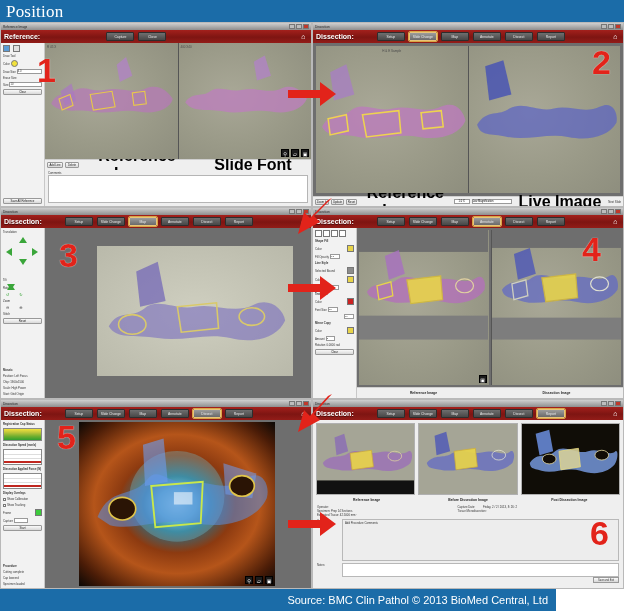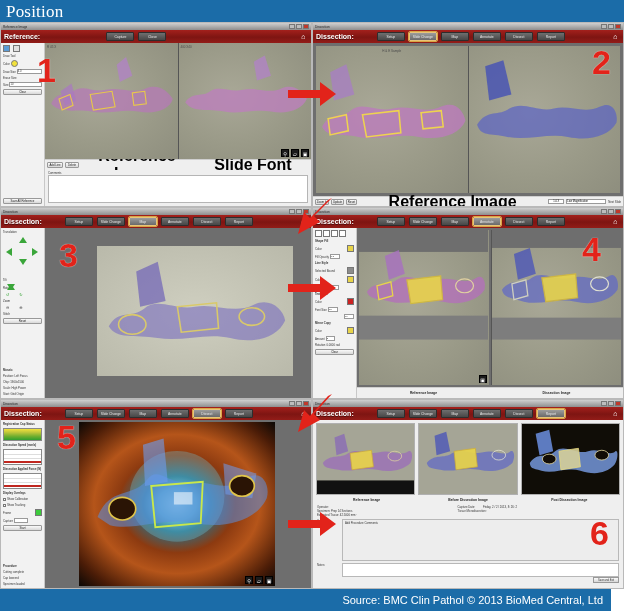--- a/index.html
+++ b/index.html
@@ -166,21 +166,21 @@
   }
   .mini-btn{
     height:6px; width:26px; float:right;
     background:linear-gradient(180deg,#fbfbfb,#d6d6d6);
     border:.5px solid #999; font-size:2.6px;
     display:flex;align-items:center;justify-content:center;
   }
   
   #source-bar{
     position:absolute; left:0; bottom:0;
-    width:611px; height:22px;
+    width:556px; height:22px;
     background:#1b6ca8;
     display:flex; align-items:center; justify-content:flex-end;
     padding-right:8px;
   }
   #source-text{ color:#fff; font-size:11px; }
   .img-icons{ position:absolute; right:2px; bottom:2px; display:flex; gap:2px;}
   .img-icons span{
     width:8px;height:8px;background:#1c1c1c;border:.5px solid #000;
     color:#fff;font-size:5px;line-height:8px;text-align:center;
   }
@@ -318,20 +318,21 @@
           </svg>
         </div>
       </div>
       <div style="height:10px;display:flex;align-items:center;gap:2px;padding:0 2px;background:#efefef;border-top:1px solid #cfcfcf;">
         <div class="sbtn" style="width:14px;">Zoom In</div>
         <div class="sbtn" style="width:13px;">Update</div>
         <div class="sbtn" style="width:11px;">Reset</div>
         <div class="cap">Reference Image</div>
         <div class="fld" style="max-width:16px;font-size:2.6px;text-align:center;">1.0 X</div>
         <div class="fld" style="max-width:40px;font-size:2.6px;">Low Magnification</div>
+        <div class="cap">Live Image</div>
         <div class="slbl">Next Slide</div>
       </div>
     </div>
     <div class="bignum" style="right:12px;top:22px;">2</div>
   </div>
 
   <div class="panel">
     <div class="win-chrome">
       <div class="wt">Dissection</div>
       <div class="wbtns">

